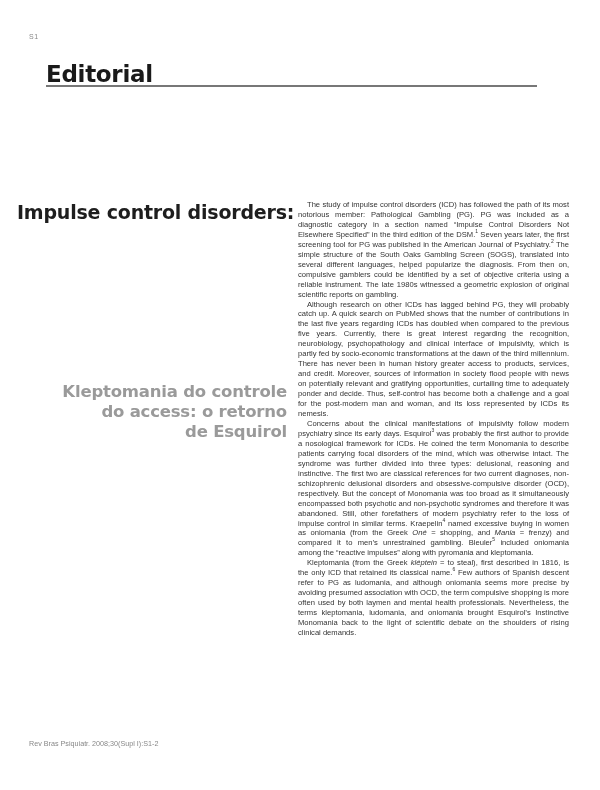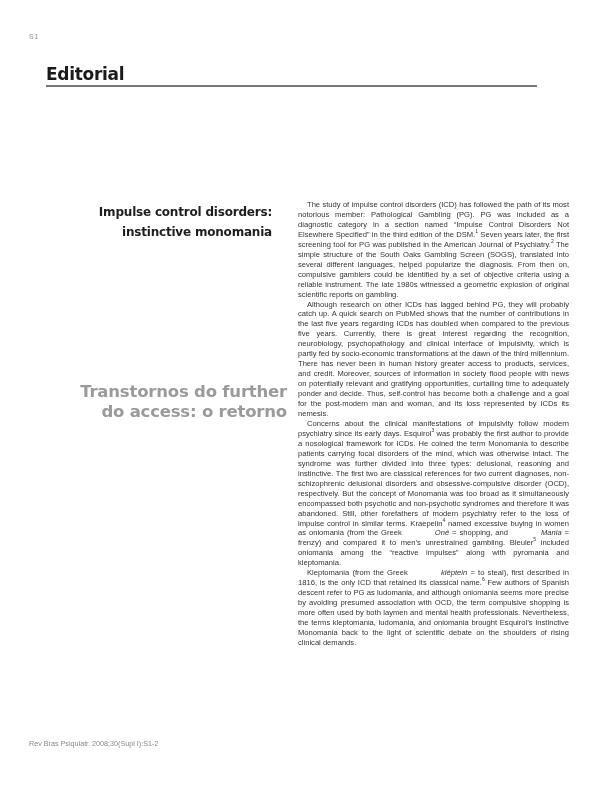--- a/index.html
+++ b/index.html
@@ -1,45 +1,45 @@
 <!DOCTYPE html>
 <html><head>
   <meta charset="utf-8">
   <style>
     html, body { margin: 0; padding: 0; background: #ffffff; }
     body { width: 600px; height: 790px; position: relative; overflow: hidden; font-family: "Liberation Sans", sans-serif; color: #222; }
     .page-num { position: absolute; left: 29px; top: 33px; font-size: 7px; color: #888; letter-spacing: 0.5px; }
     .section-header { position: absolute; left: 46px; top: 64px; width: 491px; border-bottom: 2px solid #777; padding-bottom: 1px; }
-    .section-title { font-family: "DejaVu Sans", sans-serif; font-weight: bold; font-size: 17px; color: #1a1a1a; letter-spacing: -0.3px; line-height: 20px; }
-    .title-en { position: absolute; right: 328px; top: 202px; width: 270px; text-align: right; font-family: "DejaVu Sans", sans-serif; font-weight: bold; font-size: 12px; line-height: 20px; color: #1e1e1e; letter-spacing: -0.2px; }
+    .section-title { font-family: "DejaVu Sans", sans-serif; font-weight: bold; font-size: 23px; color: #1a1a1a; letter-spacing: -0.3px; line-height: 20px; }
+    .title-en { position: absolute; right: 313px; top: 202px; width: 270px; text-align: right; font-family: "DejaVu Sans", sans-serif; font-weight: bold; font-size: 19px; line-height: 20px; color: #1e1e1e; letter-spacing: -0.2px; }
     .title-pt { position: absolute; right: 313px; top: 382px; width: 270px; text-align: right; font-family: "DejaVu Sans", sans-serif; font-weight: bold; font-size: 16.5px; line-height: 20px; color: #9a9a9a; letter-spacing: -0.2px; }
     .title-line { display: block; white-space: nowrap; }
     .body-col { position: absolute; left: 298px; top: 200px; width: 271px; font-family: "Liberation Sans", sans-serif; font-size: 7.6px; line-height: 9.95px; color: #333; text-align: justify; }
     .body-col p { margin: 0; text-indent: 9px; }
-    .body-col em { font-style: italic; margin-left: 30px; }
+    .body-col em { font-style: italic; }
     .body-col sup { font-size: 5px; line-height: 0; vertical-align: super; }
     .footer-cite { position: absolute; left: 29px; top: 739px; font-size: 7.2px; color: #888; }
   </style>
 </head>
 <body>
 
 <div class="page-num">S1</div>
 
 <div class="section-header">
   <div class="section-title">Editorial</div>
 </div>
 
 <div class="title-en">
   <span class="title-line">Impulse control disorders:</span>
-  <span class="title-line">instinctive monomania</span>
 </div>
 
 <div class="title-pt">
-  <span class="title-line">Transtornos do further</span>
+  <span class="title-line">Kleptomania do controle</span>
   <span class="title-line">do access: o retorno</span>
+  <span class="title-line">de Esquirol</span>
 </div>
 
 <div class="body-col" id="body-col">
     <p><span>The study of impulse control disorders (ICD) has followed the path of its most notorious member: Pathological Gambling (PG). PG was included as a diagnostic category in a section named “Impulse Control Disorders Not Elsewhere Specified” in the third edition of the DSM.</span><sup>1</sup><span> Seven years later, the first screening tool for PG was published in the American Journal of Psychiatry.</span><sup>2</sup><span> The simple structure of the South Oaks Gambling Screen (SOGS), translated into several different languages, helped popularize the diagnosis. From then on, compulsive gamblers could be identified by a set of objective criteria using a reliable instrument. The late 1980s witnessed a geometric explosion of original scientific reports on gambling.</span></p>
     <p><span>Although research on other ICDs has lagged behind PG, they will probably catch up. A quick search on PubMed shows that the number of contributions in the last five years regarding ICDs has doubled when compared to the previous five years. Currently, there is great interest regarding the recognition, neurobiology, psychopathology and clinical interface of impulsivity, which is partly fed by socio-economic transformations at the dawn of the third millennium. There has never been in human history greater access to products, services, and credit. Moreover, sources of information in society flood people with news on potentially relevant and gratifying opportunities, curtailing time to adequately ponder and decide. Thus, self-control has become both a challenge and a goal for the post-modern man and woman, and its loss represented by ICDs its nemesis.</span></p>
     <p><span>Concerns about the clinical manifestations of impulsivity follow modern psychiatry since its early days. Esquirol</span><sup>3</sup><span> was probably the first author to provide a nosological framework for ICDs. He coined the term Monomania to describe patients carrying focal disorders of the mind, which was otherwise intact. The syndrome was further divided into three types: delusional, reasoning and instinctive. The first two are classical references for two current diagnoses, non-schizophrenic delusional disorders and obsessive-compulsive disorder (OCD), respectively. But the concept of Monomania was too broad as it simultaneously encompassed both psychotic and non-psychotic syndromes and therefore it was abandoned. Still, other forefathers of modern psychiatry refer to the loss of impulse control in similar terms. Kraepelin</span><sup>4</sup><span> named excessive buying in women as oniomania (from the Greek </span><em>Oné</em><span> = shopping, and </span><em>Mania</em><span> = frenzy) and compared it to men’s unrestrained gambling. Bleuler</span><sup>5</sup><span> included oniomania among the “reactive impulses” along with pyromania and kleptomania.</span></p>
     <p><span>Kleptomania (from the Greek </span><em>kléptein</em><span> = to steal), first described in 1816, is the only ICD that retained its classical name.</span><sup>6</sup><span> Few authors of Spanish descent refer to PG as ludomania, and although oniomania seems more precise by avoiding presumed association with OCD, the term compulsive shopping is more often used by both laymen and mental health professionals. Nevertheless, the terms kleptomania, ludomania, and oniomania brought Esquirol’s Instinctive Monomania back to the light of scientific debate on the shoulders of rising clinical demands.</span></p>
   </div>
 
 <div class="footer-cite">Rev Bras Psiquiatr. 2008;30(Supl I):S1-2</div>

